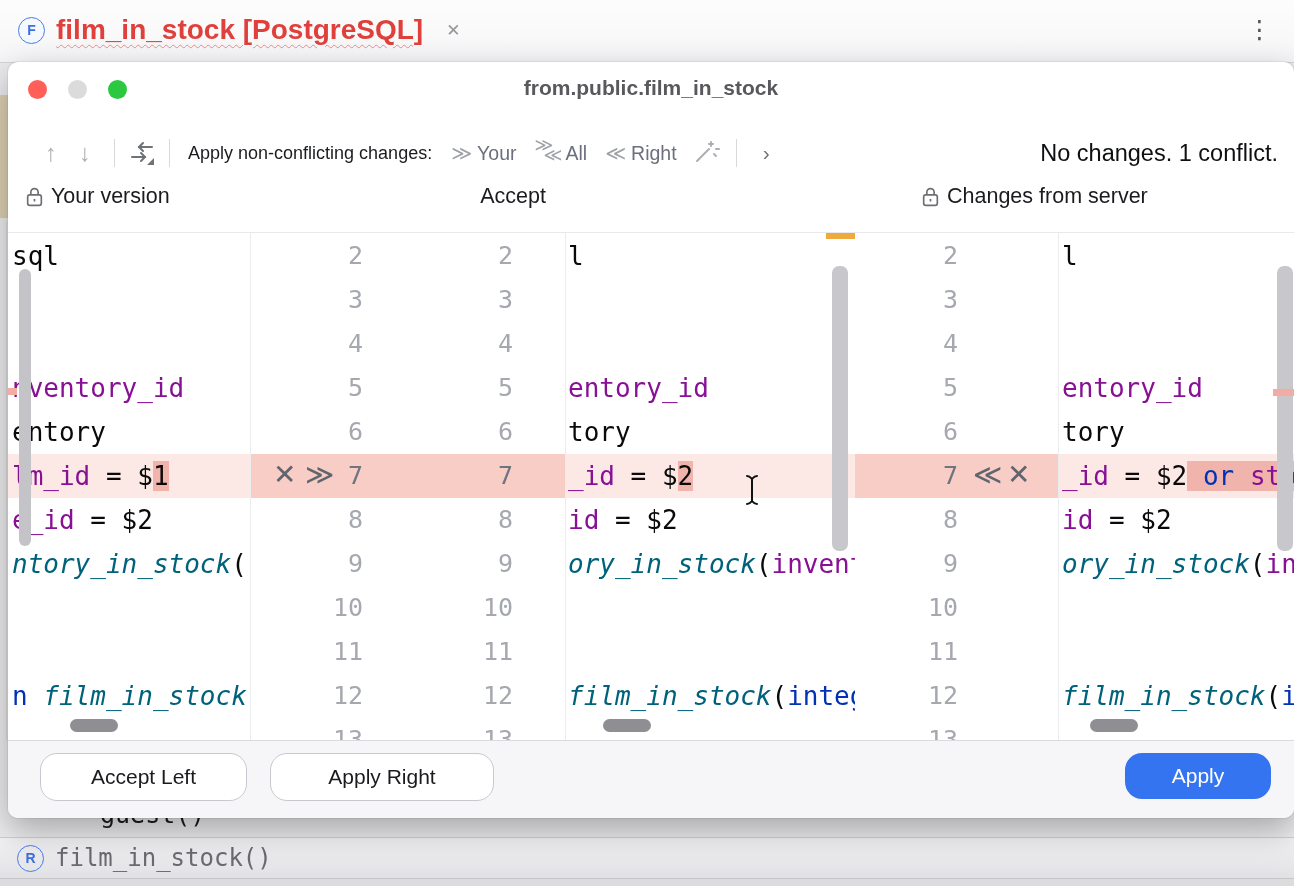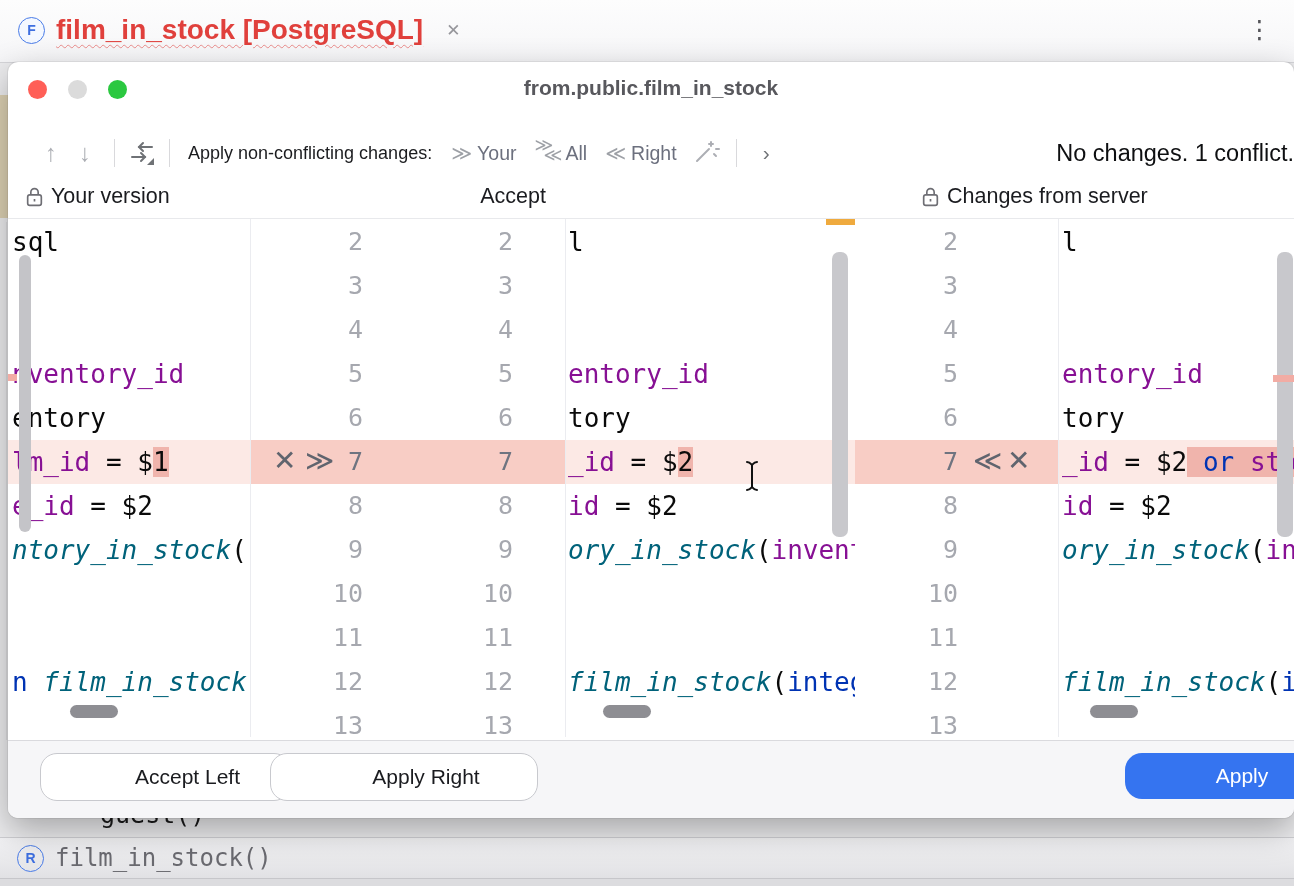--- a/index.html
+++ b/index.html
@@ -43,28 +43,28 @@
   .tb-arrow{font-size:24px;color:#ABADB3;width:34px;text-align:center;cursor:pointer;}
   .tb-div{width:1px;height:28px;background:#D9D9DC;margin:0 12px;}
   .tb-label{font-size:18px;color:#1B1C1F;margin:0 10px 0 6px;white-space:nowrap;}
   .tb-act{display:flex;align-items:center;gap:5px;margin:0 9px;cursor:pointer;white-space:nowrap;}
   .tb-chev{font-size:20px;color:#9DA0A6;font-family:"DejaVu Sans",sans-serif;}
   .tb-acttext{font-size:19.5px;color:#6C707E;}
   .all-ic{position:relative;width:26px;height:26px;display:inline-block;}
   .all-ic .c1{position:absolute;left:0;top:-6px;font-size:18px;color:#9DA0A6;}
   .all-ic .c2{position:absolute;left:9px;top:4px;font-size:18px;color:#9DA0A6;}
   .tb-right-chev{font-size:21px;color:#6F7276;margin:0 6px 0 14px;cursor:pointer;}
-  .tb-status{margin-left:auto;font-size:23.5px;color:#0E0F11;white-space:nowrap;padding-right:0px;}
+  .tb-status{margin-left:auto;font-size:23.5px;color:#0E0F11;white-space:nowrap;padding-right:16px;}
   .mergeicon,.wandicon{cursor:pointer;}
   
   .paneheaders{position:absolute;left:0;top:122px;width:100%;height:38px;}
   .phead{position:absolute;display:flex;align-items:center;gap:6px;font-size:21.5px;color:#1A1B1F;}
   .ph-left{left:16px;} .ph-center{left:457px;width:96px;justify-content:center;} .ph-right{left:912px;}
   
-  .edarea{position:absolute;left:0;top:156px;width:1286px;height:518px;background:#fff;border-top:1px solid #E8E9EC;overflow:hidden;}
+  .edarea{position:absolute;left:0;top:170px;width:1286px;height:518px;background:#fff;border-top:1px solid #E8E9EC;overflow:hidden;}
   .panel,.gutter{position:absolute;top:0;height:518px;overflow:hidden;}
   .p-left{left:0;width:242px;border-right:1px solid #EBECF0;}
   .g-left{left:243px;width:314px;border-right:1px solid #EBECF0;}
   .p-mid{left:558px;width:289px;}
   .g-right{left:847px;width:203px;border-right:1px solid #EBECF0;}
   .p-right{left:1051px;width:235px;}
   .crow{position:absolute;left:0;width:100%;height:44px;line-height:44px;white-space:pre;
     font-family:"DejaVu Sans Mono","Liberation Mono",monospace;font-size:26px;}
   .p-left .crow{padding-left:4px;} .p-mid .crow{padding-left:2px;} .p-right .crow{padding-left:3px;}
   .crow.hl{background:#FCE9E5;}
@@ -88,21 +88,21 @@
   .hthumb{position:absolute;top:486px;height:13px;width:48px;border-radius:7px;background:#8E8E93;}
   .ht-left{left:62px;} .ht-mid{left:595px;} .ht-right{left:1082px;}
   .stripe-orange{position:absolute;left:818px;top:0px;width:29px;height:6px;}
   .stripe-pink-r{position:absolute;left:1265px;top:156px;width:21px;height:7px;background:#F2ACA4;z-index:3;}
   .stripe-pink-l{position:absolute;left:0px;top:155px;width:9px;height:7px;background:#F2ACA4;}
   .ibeam{position:absolute;left:735px;top:240px;z-index:4;}
   
   .dfooter{position:absolute;left:0;top:678px;width:1286px;height:78px;background:#F6F6F8;border-top:1px solid #DADADE;}
   .btn{position:absolute;top:12px;height:46px;border-radius:17px;background:#fff;border:1px solid #C8C9CE;
     font-size:21px;color:#1A1B1F;display:flex;align-items:center;justify-content:center;cursor:pointer;
-    font-family:"Liberation Sans","DejaVu Sans",sans-serif;padding-left:44px;}
+    font-family:"Liberation Sans","DejaVu Sans",sans-serif;}
   .b-al{left:32px;width:205px;} .b-ar{left:262px;width:222px;}
   .b-cancel{left:950px;width:144px;}
   .b-apply{left:1117px;width:146px;border:none;color:#fff;font-weight:400;}
   svg{display:block;}
 </style>
 </head>
 <body>
 
 <div class="tabstrip">
   <div class="tab">

